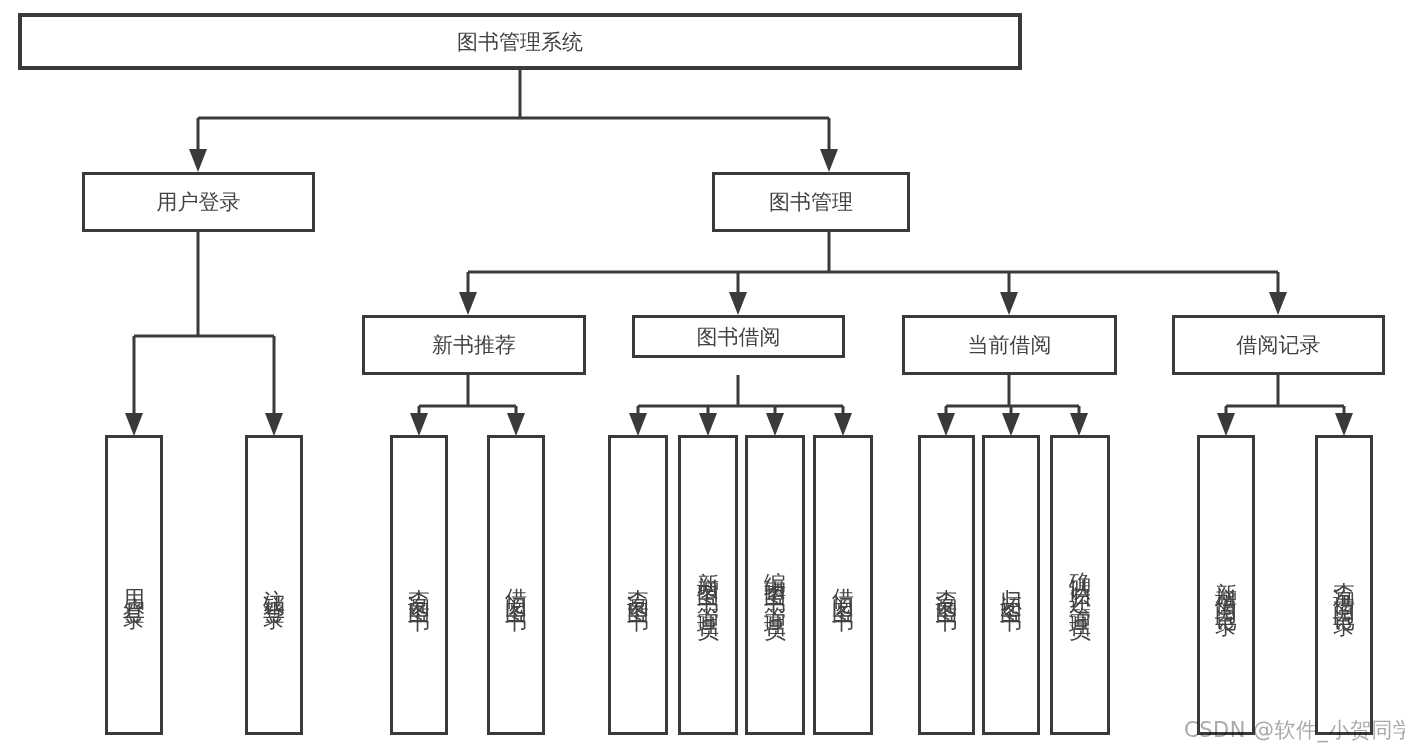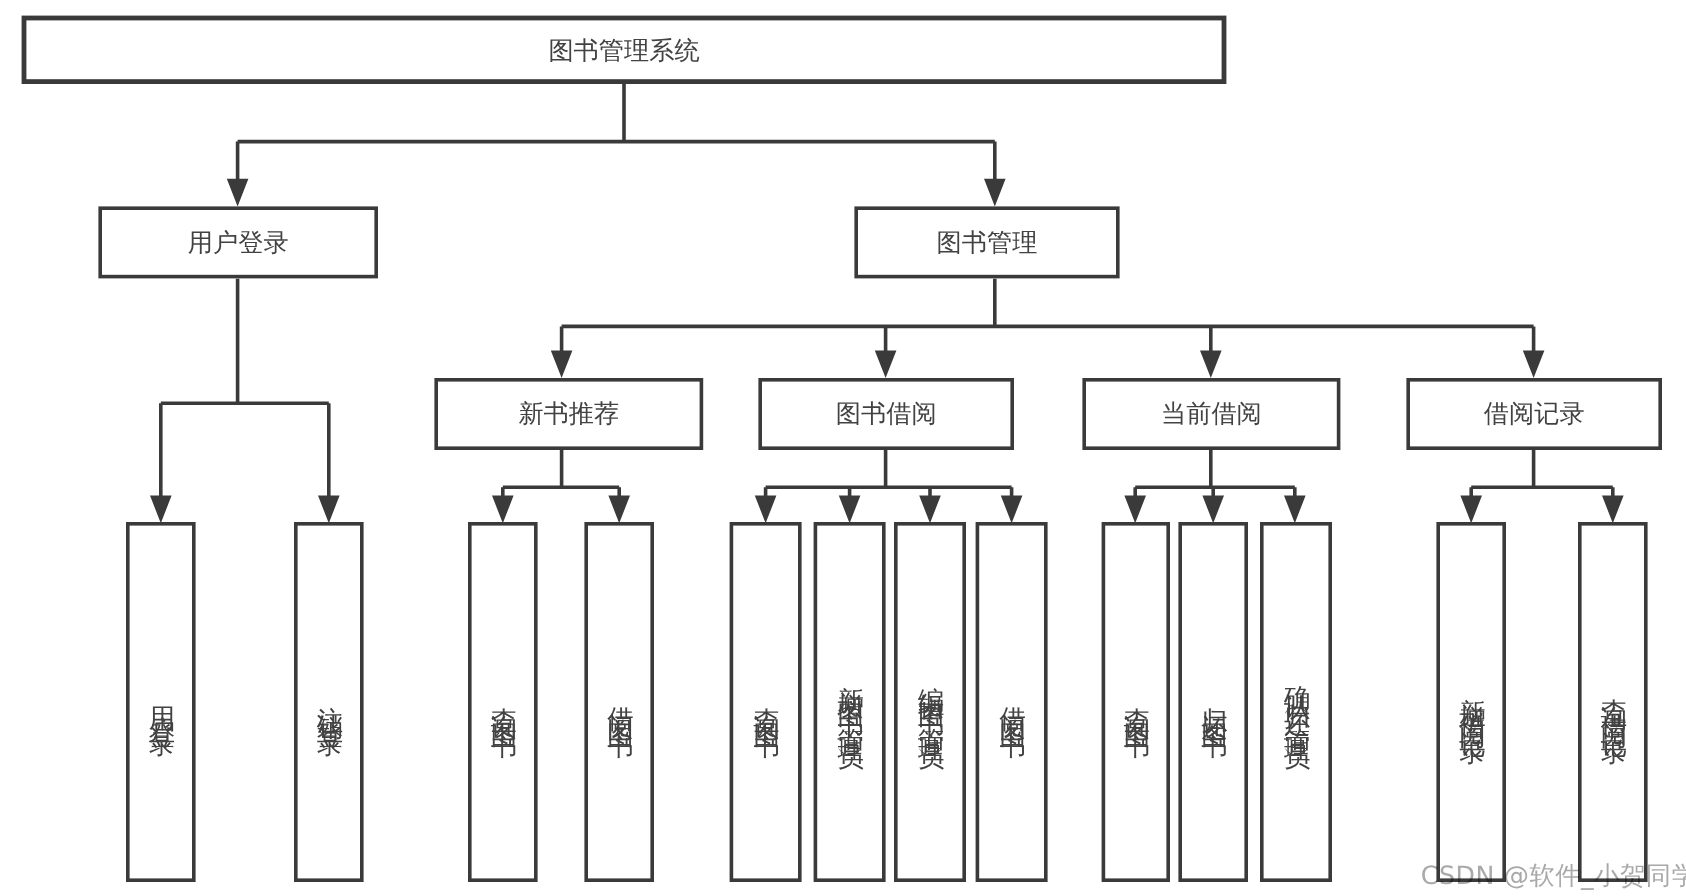--- a/index.html
+++ b/index.html
@@ -89,28 +89,28 @@
       M1335 413L1353 413L1344 436Z"></path>
   </svg>
 
   <div class="hbox root-box" style="left:18px; top:13px; width:1004px; height:57px;">
     <span>图书管理系统</span>
   </div>
 
   <div class="hbox" style="left:82px; top:172px; width:233px; height:60px;">
     <span>用户登录</span>
   </div>
-  <div class="hbox" style="left:712px; top:172px; width:221px; height:60px;">
+  <div class="hbox" style="left:712px; top:172px; width:198px; height:60px;">
     <span>图书管理</span>
   </div>
 
   <div class="hbox" style="left:362px; top:315px; width:224px; height:60px;">
     <span>新书推荐</span>
   </div>
-  <div class="hbox" style="left:632px; top:315px; width:213px; height:60px;">
+  <div class="hbox" style="left:632px; top:315px; width:213px; height:43px;">
     <span>图书借阅</span>
   </div>
   <div class="hbox" style="left:902px; top:315px; width:215px; height:60px;">
     <span>当前借阅</span>
   </div>
   <div class="hbox" style="left:1172px; top:315px; width:213px; height:60px;">
     <span>借阅记录</span>
   </div>
 
   <div class="vbox" style="left:105px; top:435px; width:58px; height:300px;">

